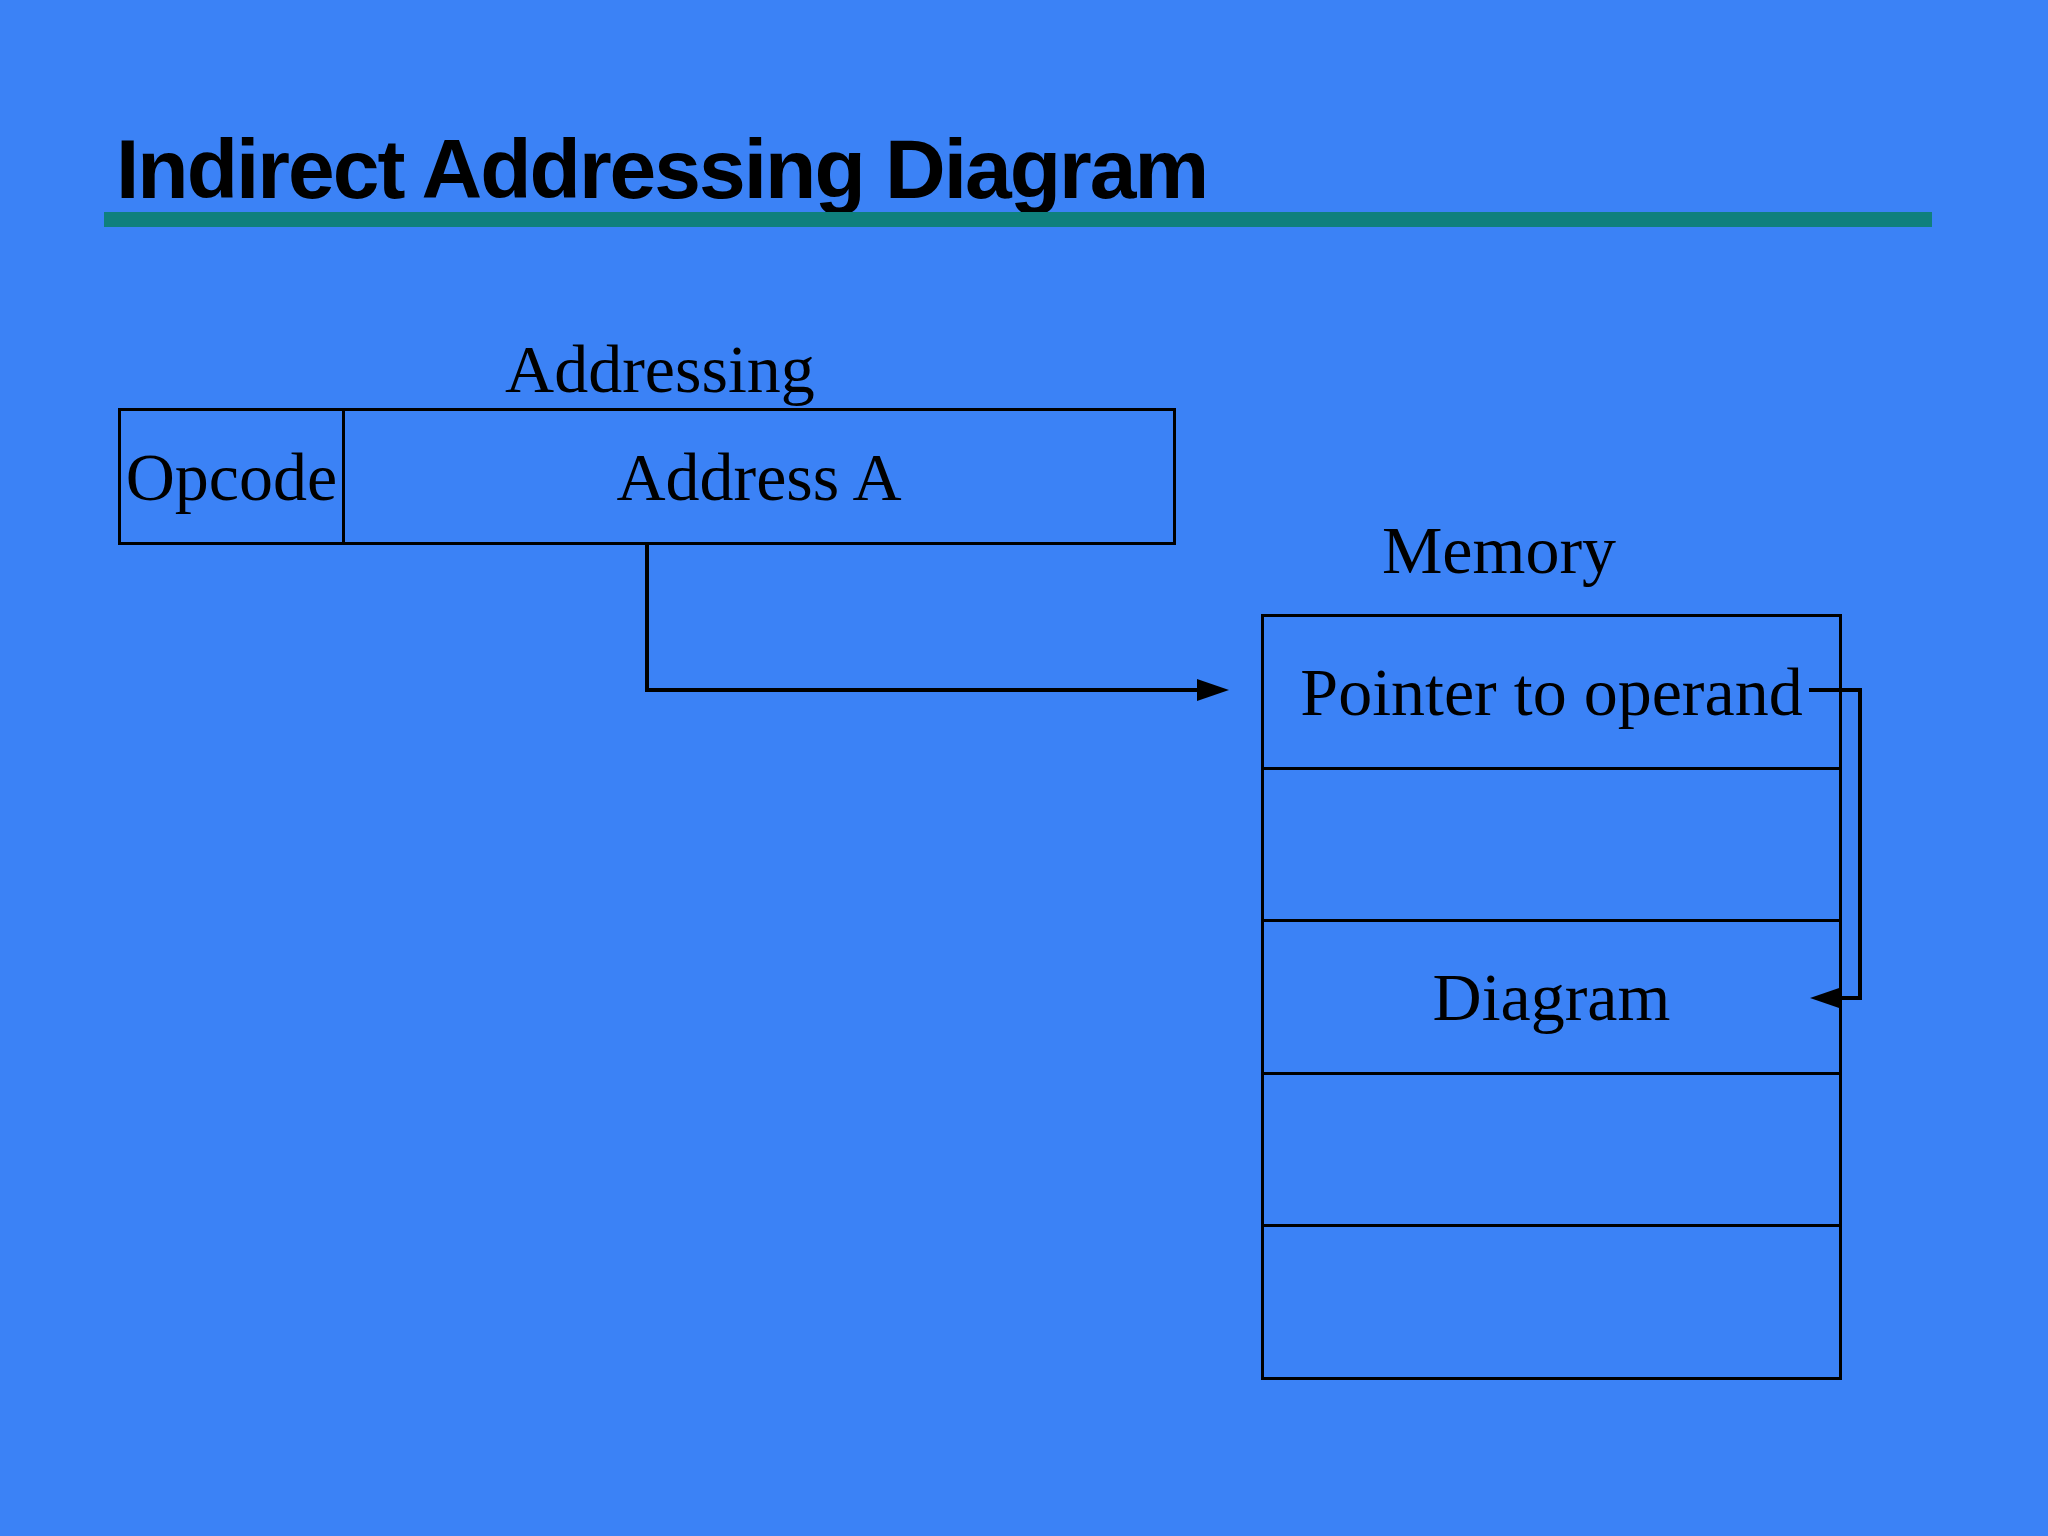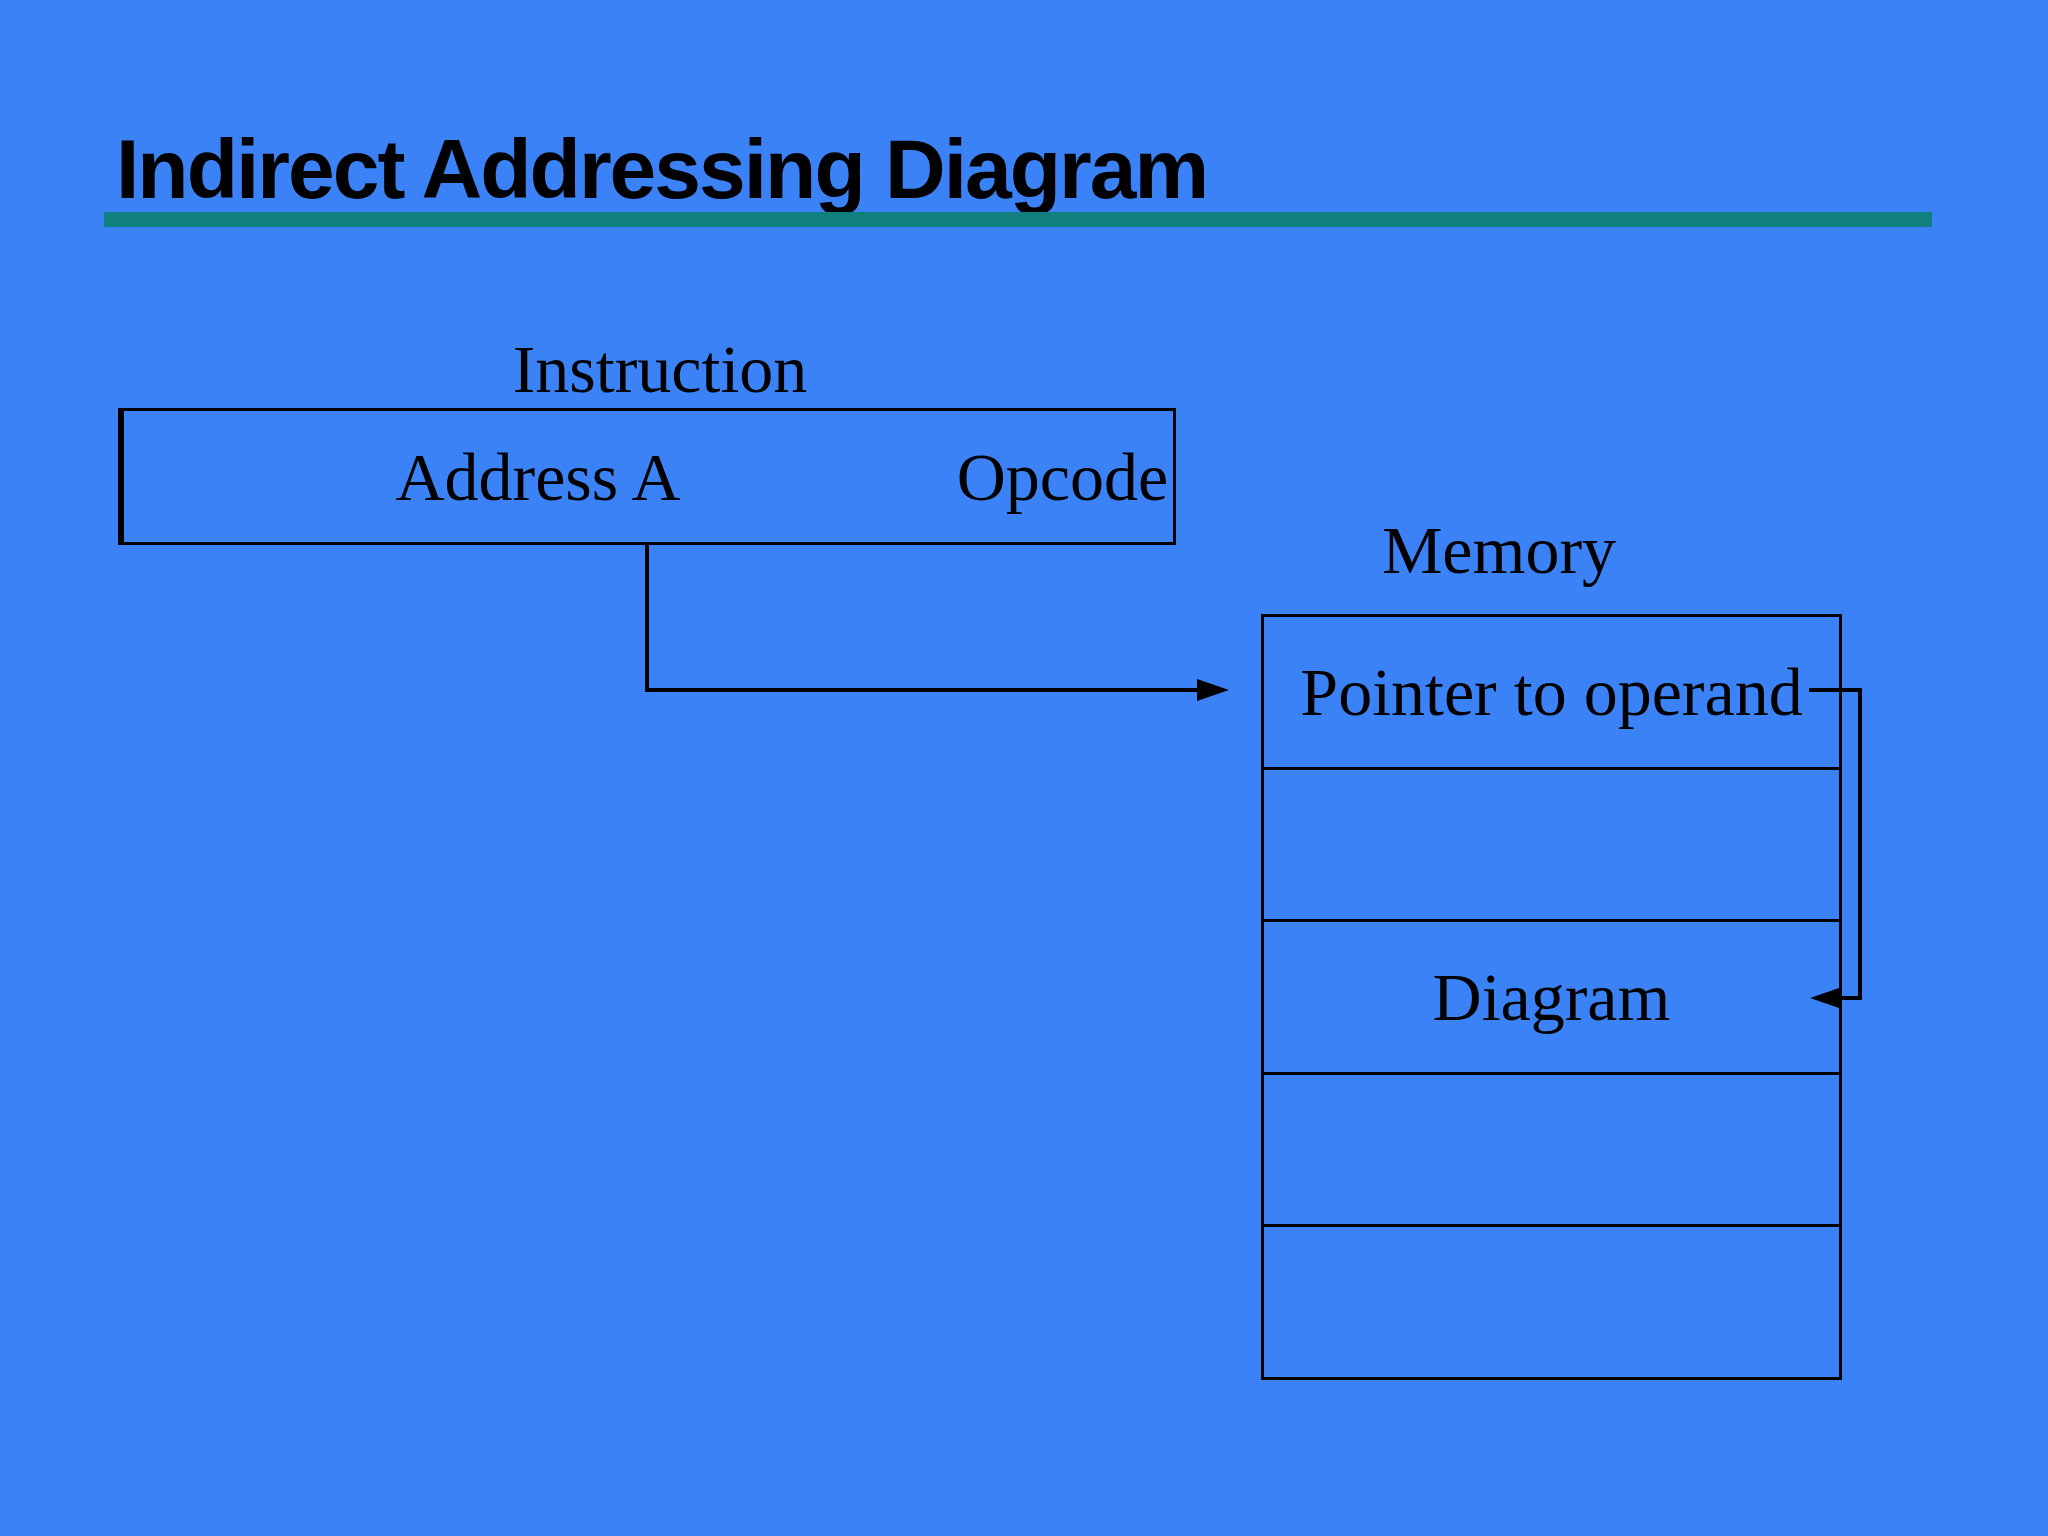--- a/index.html
+++ b/index.html
@@ -99,28 +99,28 @@
   }
 </style>
 </head>
 <body>
 
 <div class="slide">
 
   <h1 class="title">Indirect Addressing Diagram</h1>
   <div class="title-rule"></div>
 
-  <div class="floating-label instruction-label">Instruction</div>
+  <div class="floating-label instruction-label">Addressing</div>
 
   <div class="instruction-box">
+    <div class="cell cell-opcode">
+      <span>Opcode</span>
+    </div>
     <div class="cell cell-address">
       <span>Address A</span>
-    </div>
-    <div class="cell cell-opcode">
-      <span>Opcode</span>
     </div>
   </div>
 
   <div class="floating-label memory-label">Memory</div>
 
   <div class="memory-box">
     <div class="mem-row">
       <span>Pointer to operand</span>
     </div>
     <div class="mem-row">

